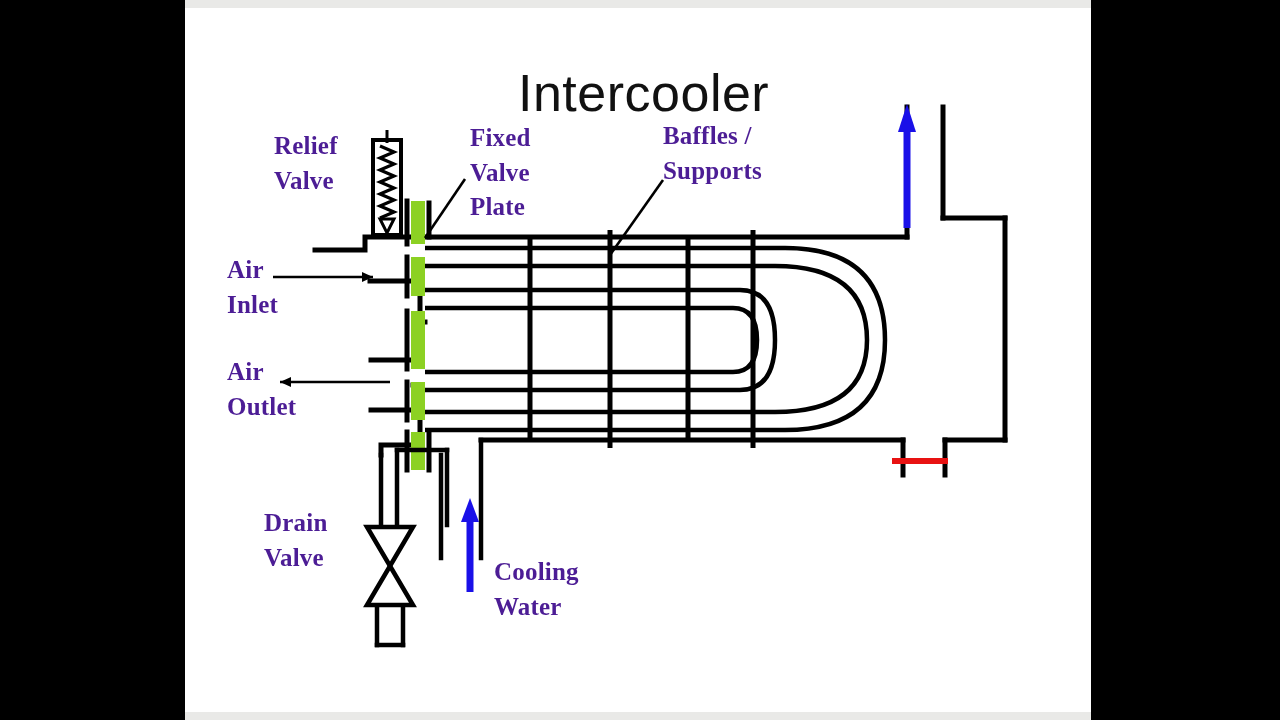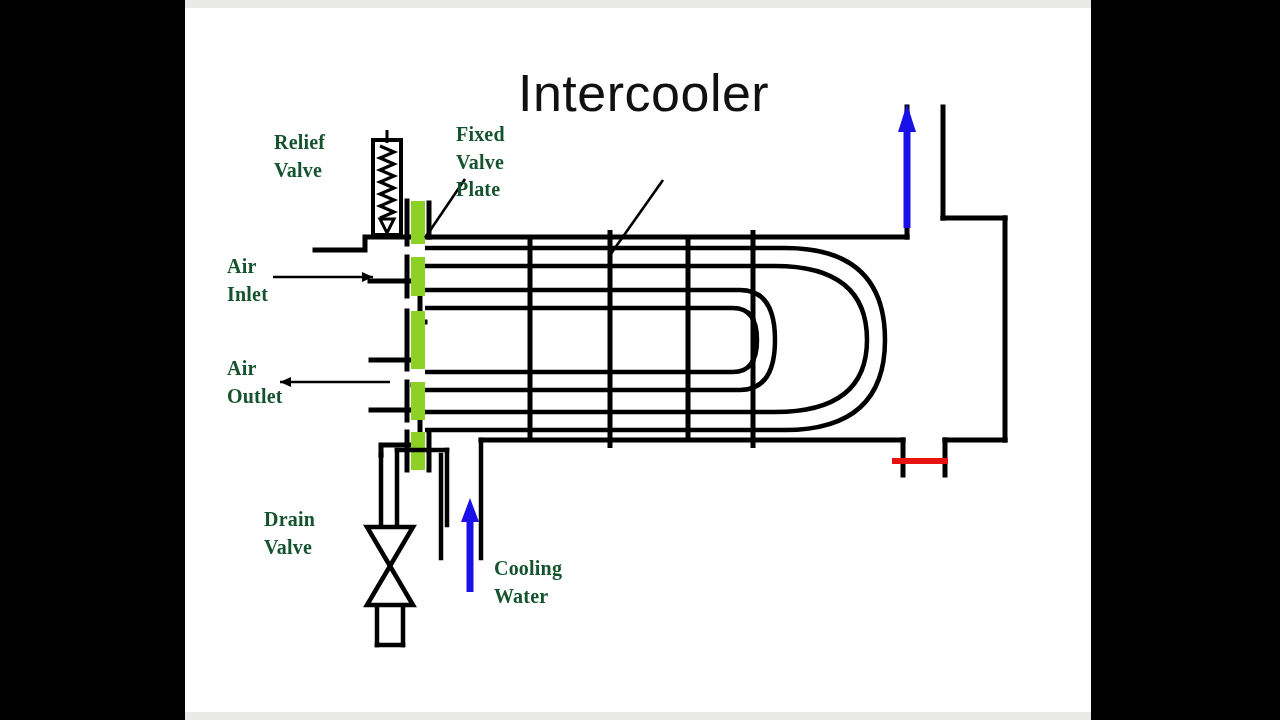--- a/index.html
+++ b/index.html
@@ -41,23 +41,23 @@
     position: absolute;
     left: 0;
     top: 0;
     width: 906px;
     height: 720px;
   }
   .lbl {
     position: absolute;
     font-family: "Liberation Serif", serif;
     font-weight: bold;
-    font-size: 20px;
+    font-size: 25px;
     line-height: 1.38;
-    color: #14532d;
+    color: #4c1d95;
     white-space: pre-line;
     letter-spacing: 0.2px;
   }
   #title-text {
     position: absolute;
     font-family: "Liberation Sans", sans-serif;
     font-weight: normal;
     font-size: 52px;
     color: #111111;
     letter-spacing: 0.5px;
@@ -219,24 +219,26 @@
         <line x1="478" y1="180" x2="425" y2="255"></line>
       </g>
 
     </svg>
 
     <div id="title-text" style="left:333px; top:63px;">Intercooler</div>
 
     <div class="lbl" style="left:89px; top:129px;">Relief
 Valve</div>
 
-    <div class="lbl" style="left:271px; top:121px;">Fixed
+    <div class="lbl" style="left:285px; top:121px;">Fixed
 Valve
 Plate</div>
 
+    <div class="lbl" style="left:478px; top:119px;">Baffles /
+Supports</div>
 
     <div class="lbl" style="left:42px; top:253px;">Air
 Inlet</div>
 
     <div class="lbl" style="left:42px; top:355px;">Air
 Outlet</div>
 
     <div class="lbl" style="left:79px; top:506px;">Drain
 Valve</div>
 

